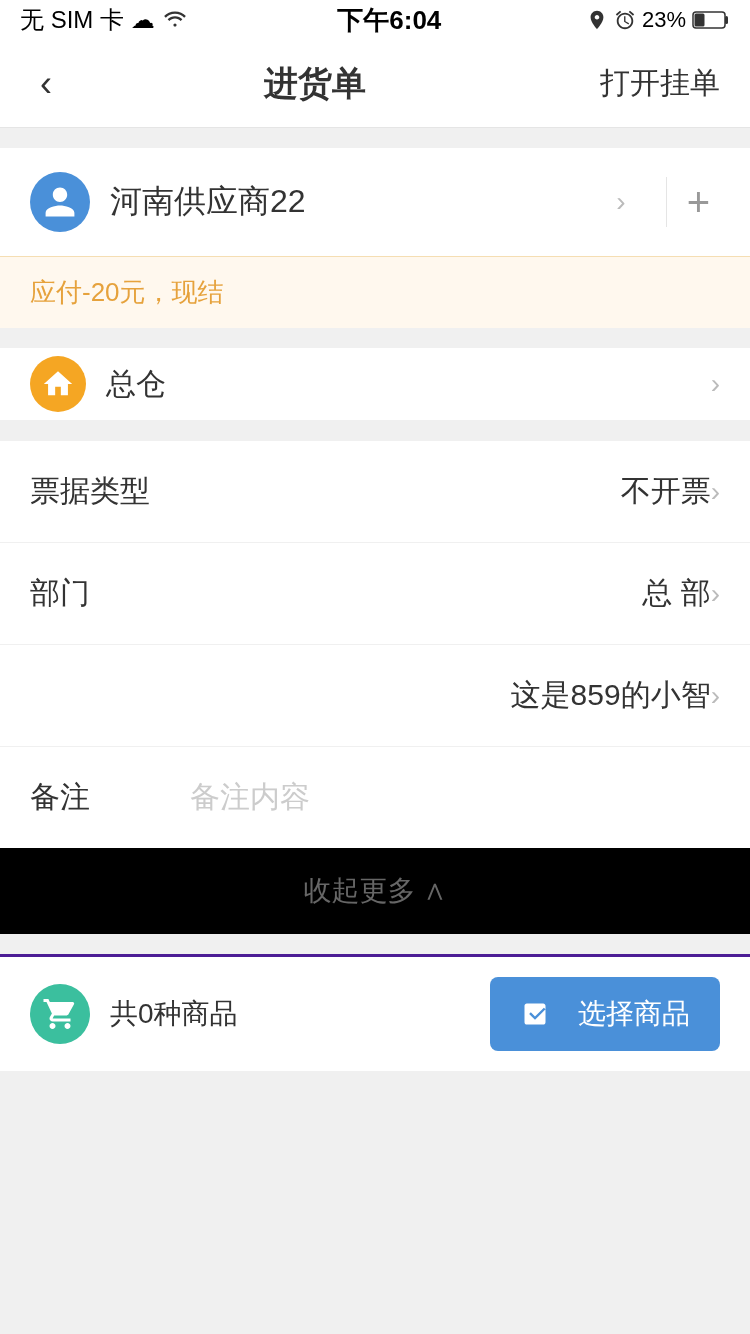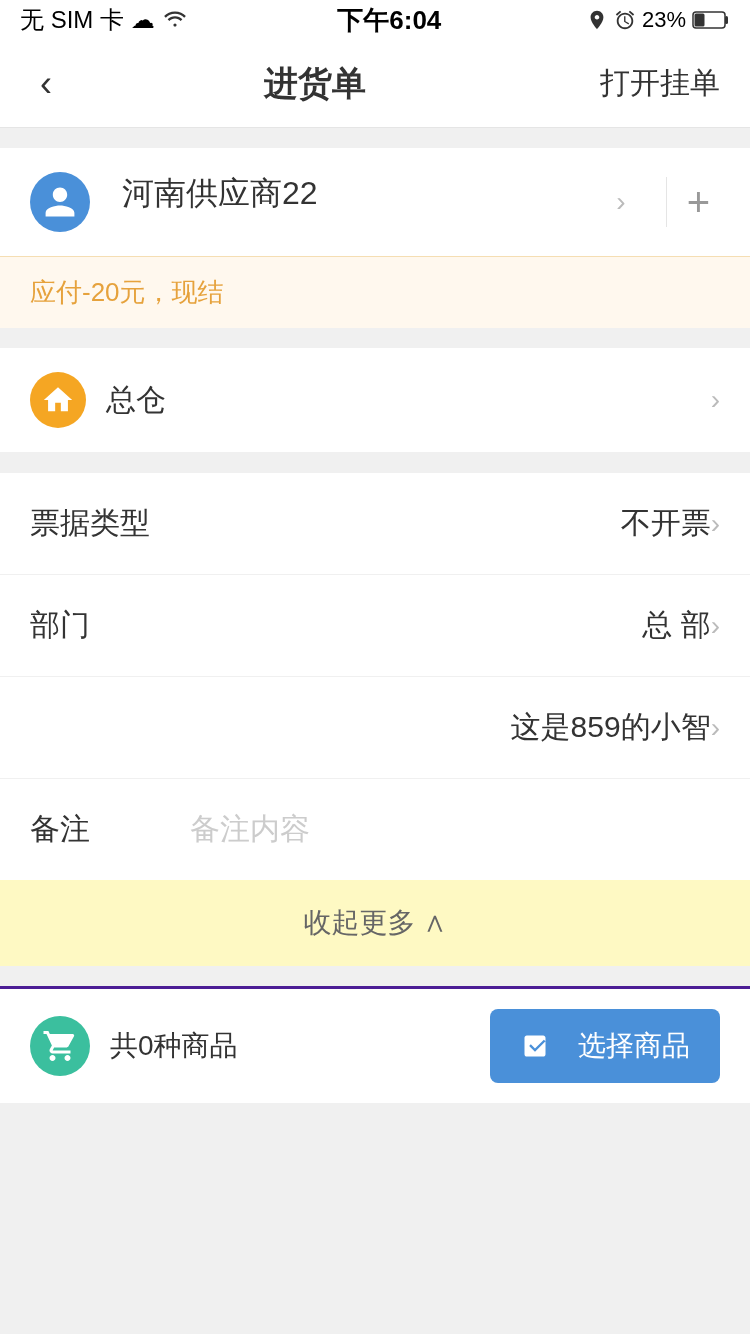--- a/index.html
+++ b/index.html
@@ -69,22 +69,23 @@
     
     .supplier-row {
       display: flex;
       align-items: center;
       padding: 24px 30px;
       border-bottom: none;
       position: relative;
     }
     .supplier-left {
       display: flex;
-      flex: 1;
-      gap: 32px;
+      align-items: center;
+      flex: 1;
+      gap: 20px;
     }
     .avatar-circle {
       width: 60px;
       height: 60px;
       border-radius: 50%;
       background: #4a90d9;
       display: flex;
       align-items: center;
       justify-content: center;
       flex-shrink: 0;
@@ -156,21 +157,21 @@
     }
     .form-chevron {
       color: #bbb;
       font-size: 28px;
     }
 
     
     .warehouse-row {
       display: flex;
       align-items: center;
-      padding: 24px 30px;
+      padding: 8px 30px;
       background: #fff;
       border-bottom: 1px solid #f0f0f0;
       cursor: pointer;
     }
     .warehouse-icon-wrap {
       width: 56px;
       height: 56px;
       border-radius: 50%;
       background: #f5a623;
       display: flex;
@@ -180,21 +181,21 @@
       flex-shrink: 0;
     }
     .warehouse-name {
       font-size: 30px;
       color: #333;
       flex: 1;
     }
 
     
     .collapse-row {
-      background: #fef9c3;
+      background: #000000;
       padding: 24px 30px;
       text-align: center;
       font-size: 28px;
       color: #666;
       cursor: pointer;
     }
 
     
     .bottom-bar {
       display: flex;

